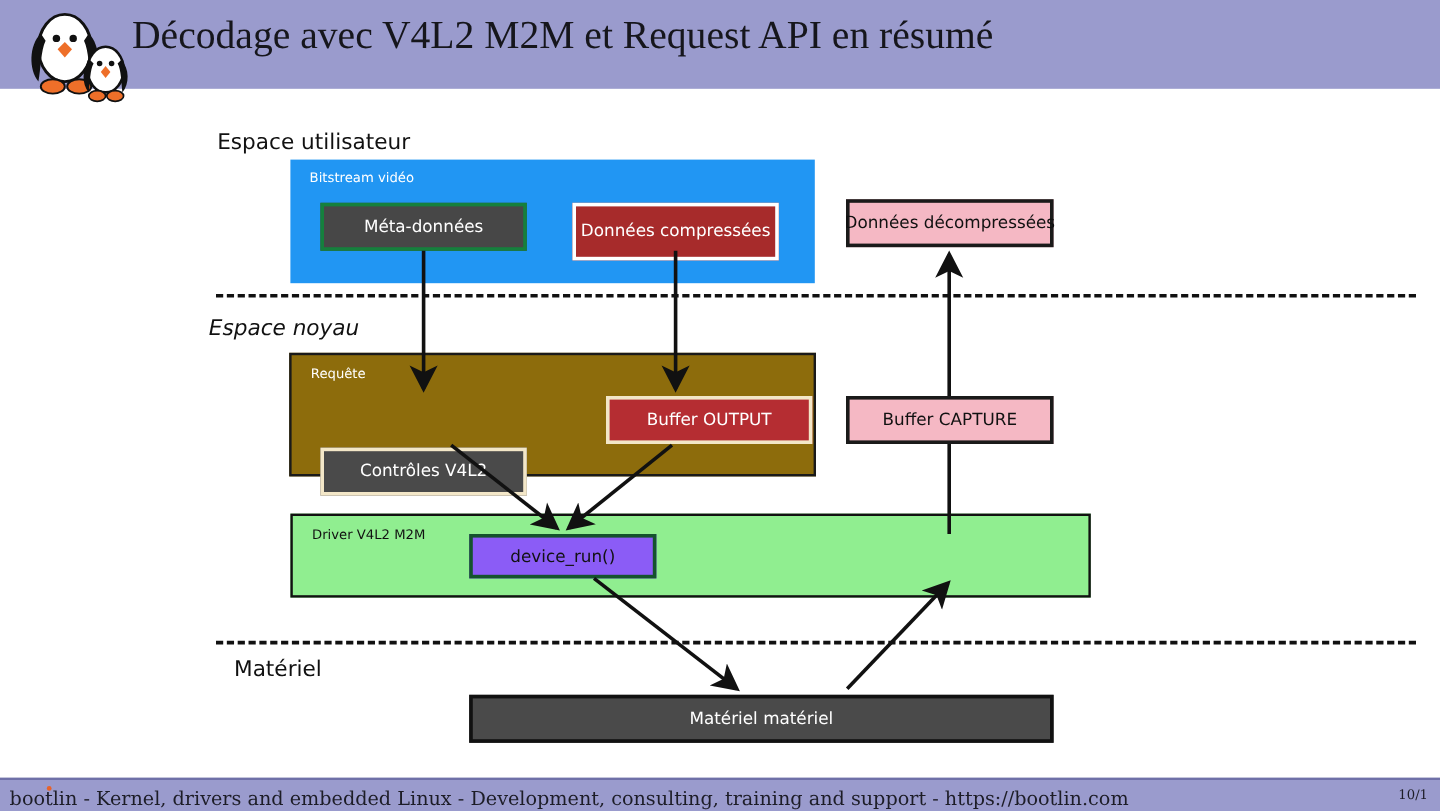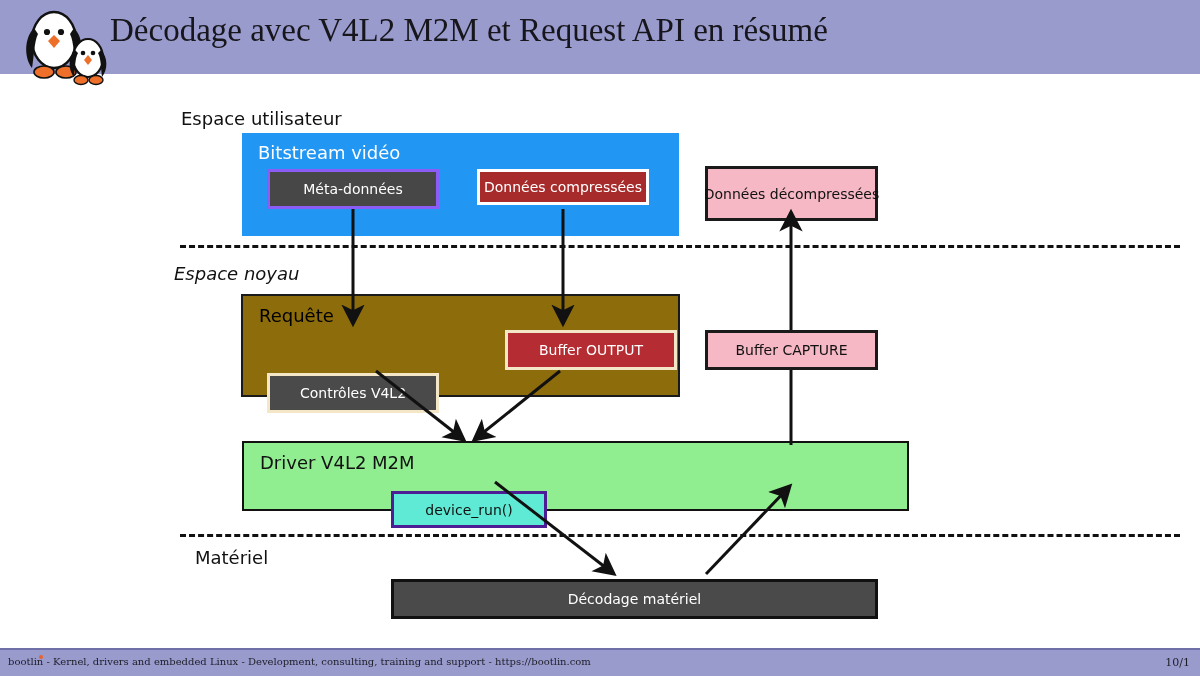--- a/index.html
+++ b/index.html
@@ -77,21 +77,21 @@
   }
 
   .group-box {
     position: absolute;
     box-sizing: border-box;
   }
   .group-title {
     position: absolute;
     left: 16px;
     top: 9px;
-    font-size: 18px;
+    font-size: 11px;
     white-space: nowrap;
   }
 
   .node {
     position: absolute;
     box-sizing: border-box;
     display: flex;
     align-items: center;
     justify-content: center;
     font-size: 14px;
@@ -101,34 +101,33 @@
   
   #group-bitstream {
     background: #2196f3;
   }
   #group-bitstream .group-title { color: #ffffff; }
 
   #group-requete {
     background: #8d6c0c;
     border: 2px solid #1a1a1a;
   }
-  #group-requete .group-title { color: #000000; }
+  #group-requete .group-title { color: #ffffff; }
 
   #group-driver {
     background: #90ee90;
     border: 2px solid #111111;
-    margin-top: 13px;
   }
   #group-driver .group-title { color: #111111; }
 
   
   .node-dark {
     background: #474747;
     color: #ffffff;
-    border: 3px solid #8b5cf6;
+    border: 3px solid #15803d;
   }
   .node-red {
     background: #a72b2b;
     color: #ffffff;
     border: 3px solid #ffffff;
   }
   .node-dark-kern {
     background: #4a4a4a;
     color: #ffffff;
     border: 3px solid #f3e7c8;
@@ -138,24 +137,23 @@
     color: #ffffff;
     border: 3px solid #f3e7c8;
     margin-left: 28px;
   }
   .node-pink {
     background: #f5b8c4;
     color: #111111;
     border: 3px solid #1a1a1a;
   }
   .node-orange {
-    background: #5eead4;
+    background: #8b5cf6;
     color: #111111;
-    border: 3px solid #4c1d95;
-    margin-top: 46px;
+    border: 3px solid #14532d;
   }
   .node-hw {
     background: #4a4a4a;
     color: #ffffff;
     border: 3px solid #111111;
   }
 
   
   #footer-rule {
     position: absolute;
@@ -168,21 +166,21 @@
     position: absolute;
     left: 0; top: 650px;
     width: 1200px;
     height: 26px;
     background: #9a9bcd;
   }
   #footer-text {
     position: absolute;
     left: 8px;
     top: 6px;
-    font-size: 10px;
+    font-size: 16px;
     color: #1d1d27;
     font-family: "DejaVu Serif", serif;
     white-space: nowrap;
   }
   #footer-brand {
     color: #1d1d27;
     position: relative;
   }
   #footer-brand-dot {
     position: absolute;
@@ -239,25 +237,25 @@
 
     <div class="dashed-sep" style="left:180px; top:171px; width:1000px;"></div>
     <div class="dashed-sep" style="left:180px; top:460px; width:1000px;"></div>
 
     <div class="group-box" id="group-bitstream" style="left:242px; top:59px; width:437px; height:103px;">
       <div class="group-title">Bitstream vidéo</div>
     </div>
     <div class="node node-dark" style="left:267px; top:95px; width:172px; height:40px;">
       <span>Méta-données</span>
     </div>
-    <div class="node node-red" style="left:477px; top:95px; width:172px; height:36px;">
+    <div class="node node-red" style="left:477px; top:95px; width:172px; height:48px;">
       <span>Données compressées</span>
     </div>
 
-    <div class="node node-pink" style="left:705px; top:92px; width:173px; height:55px;">
+    <div class="node node-pink" style="left:705px; top:92px; width:173px; height:40px;">
       <span>Données décompressées</span>
     </div>
 
     <div class="group-box" id="group-requete" style="left:241px; top:220px; width:439px; height:103px;">
       <div class="group-title">Requête</div>
     </div>
     <div class="node node-dark-kern" style="left:267px; top:256px; width:172px; height:40px;margin-top:43px;">
       <span>Contrôles V4L2</span>
     </div>
     <div class="node node-red-kern" style="left:477px; top:256px; width:172px; height:40px;">
@@ -269,21 +267,21 @@
     </div>
 
     <div class="group-box" id="group-driver" style="left:242px; top:354px; width:667px; height:70px;">
       <div class="group-title">Driver V4L2 M2M</div>
     </div>
     <div class="node node-orange" style="left:391px; top:371px; width:156px; height:37px;">
       <span>device_run()</span>
     </div>
 
     <div class="node node-hw" style="left:391px; top:505px; width:487px; height:40px;">
-      <span>Décodage matériel</span>
+      <span>Matériel matériel</span>
     </div>
 
     <svg id="arrow-layer">
       <defs>
         <marker id="ah" markerWidth="9" markerHeight="9" refX="6.5" refY="4.5" orient="auto" markerUnits="strokeWidth">
           <path d="M0,0.6 L7.6,4.5 L0,8.4 L1.9,4.5 Z" fill="#111111"></path>
         </marker>
       </defs>
 
       <line x1="353" y1="135" x2="353" y2="250" stroke="#111111" stroke-width="3" marker-end="url(#ah)"></line>

